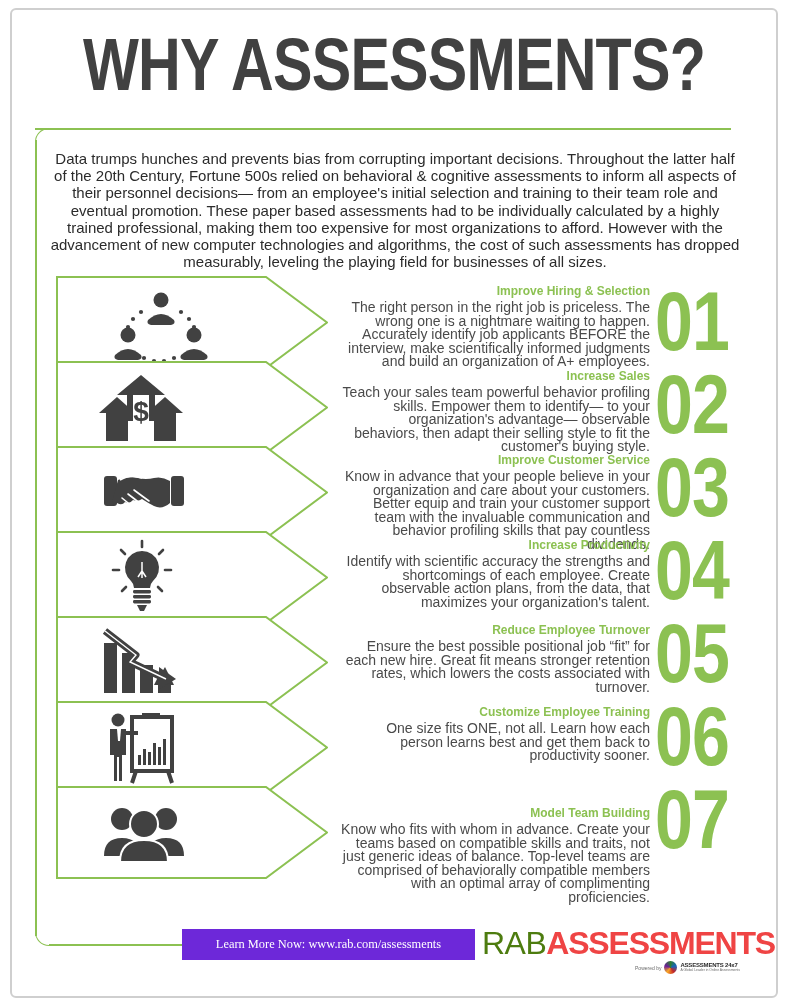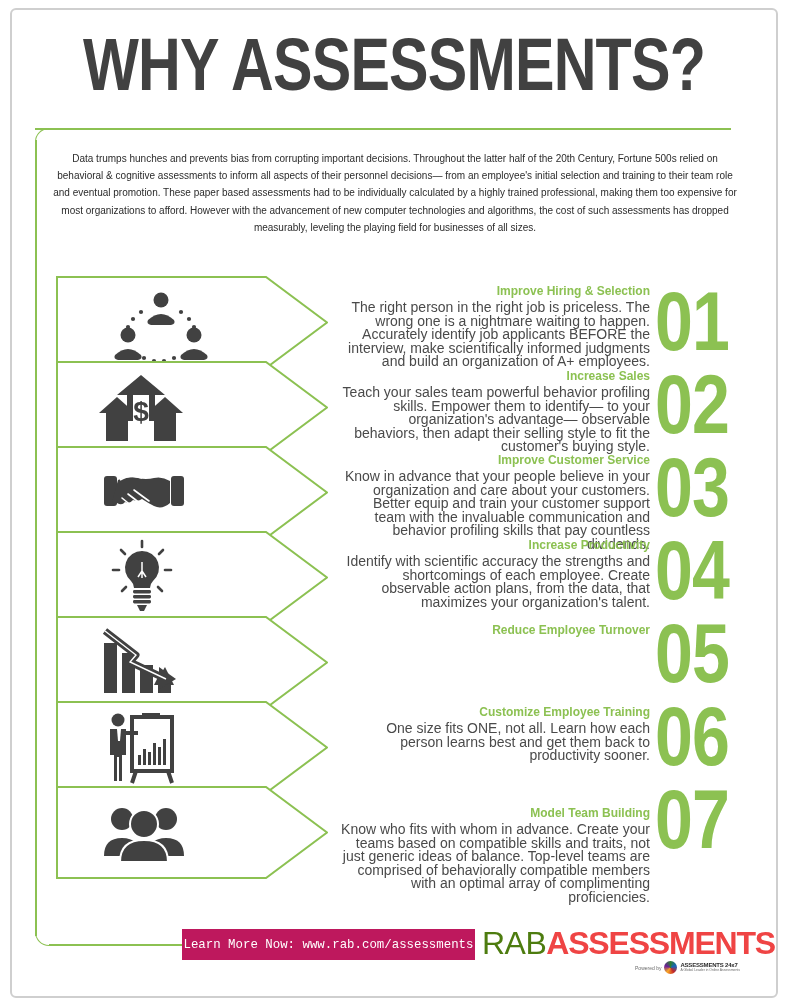--- a/index.html
+++ b/index.html
@@ -88,21 +88,21 @@
   }
 
   
   .intro {
     position: absolute;
     left: 48px;
     top: 150px;
     width: 694px;
     text-align: center;
     font-family: "Liberation Sans Narrow", "Liberation Sans", sans-serif;
-    font-size: 10px;
+    font-size: 15px;
     line-height: 17.2px;
     color: #2b2b2b;
   }
 
   
   .content {
     position: absolute;
     left: 0;
     top: 276px;
     width: 788px;
@@ -172,26 +172,26 @@
     transform-origin: left top;
   }
 
   
   .cta-button {
     position: absolute;
     left: 182px;
     top: 929px;
     width: 293px;
     height: 31px;
-    background: #be185d;
+    background: #6d28d9;
     display: flex;
     align-items: center;
     justify-content: center;
     color: #ffffff;
-    font-family: Liberation Mono, monospace;
+    font-family: Liberation Serif, serif;
     font-size: 12.4px;
     font-weight: normal;
   }
 
   .logo {
     position: absolute;
     left: 482px;
     top: 925px;
     width: 258px;
     height: 62px;
@@ -426,20 +426,21 @@
         <div class="item-body">Know in advance that your people believe in your organization and care about your customers. Better equip and train your customer support team with the invaluable communication and behavior profiling skills that pay countless dividends.</div>
       </div>
 
       <div class="item" style="top:261px;">
         <div class="item-title">Increase Productivity</div>
         <div class="item-body">Identify with scientific accuracy the strengths and shortcomings of each employee. Create observable action plans, from the data, that maximizes your organization's talent.</div>
       </div>
 
       <div class="item" style="top:346px;">
         <div class="item-title">Reduce Employee Turnover</div>
+        <div class="item-body">Ensure the best possible positional job “fit” for each new hire. Great fit means stronger retention rates, which lowers the costs associated with turnover.</div>
       </div>
 
       <div class="item" style="top:428px;">
         <div class="item-title">Customize Employee Training</div>
         <div class="item-body">One size fits ONE, not all. Learn how each person learns best and get them back to productivity sooner.</div>
       </div>
 
       <div class="item" style="top:508px;margin-top:21px;">
         <div class="item-title">Model Team Building</div>
         <div class="item-body">Know who fits with whom in advance. Create your teams based on compatible skills and traits, not just generic ideas of balance. Top-level teams are comprised of behaviorally compatible members with an optimal array of complimenting proficiencies.</div>

